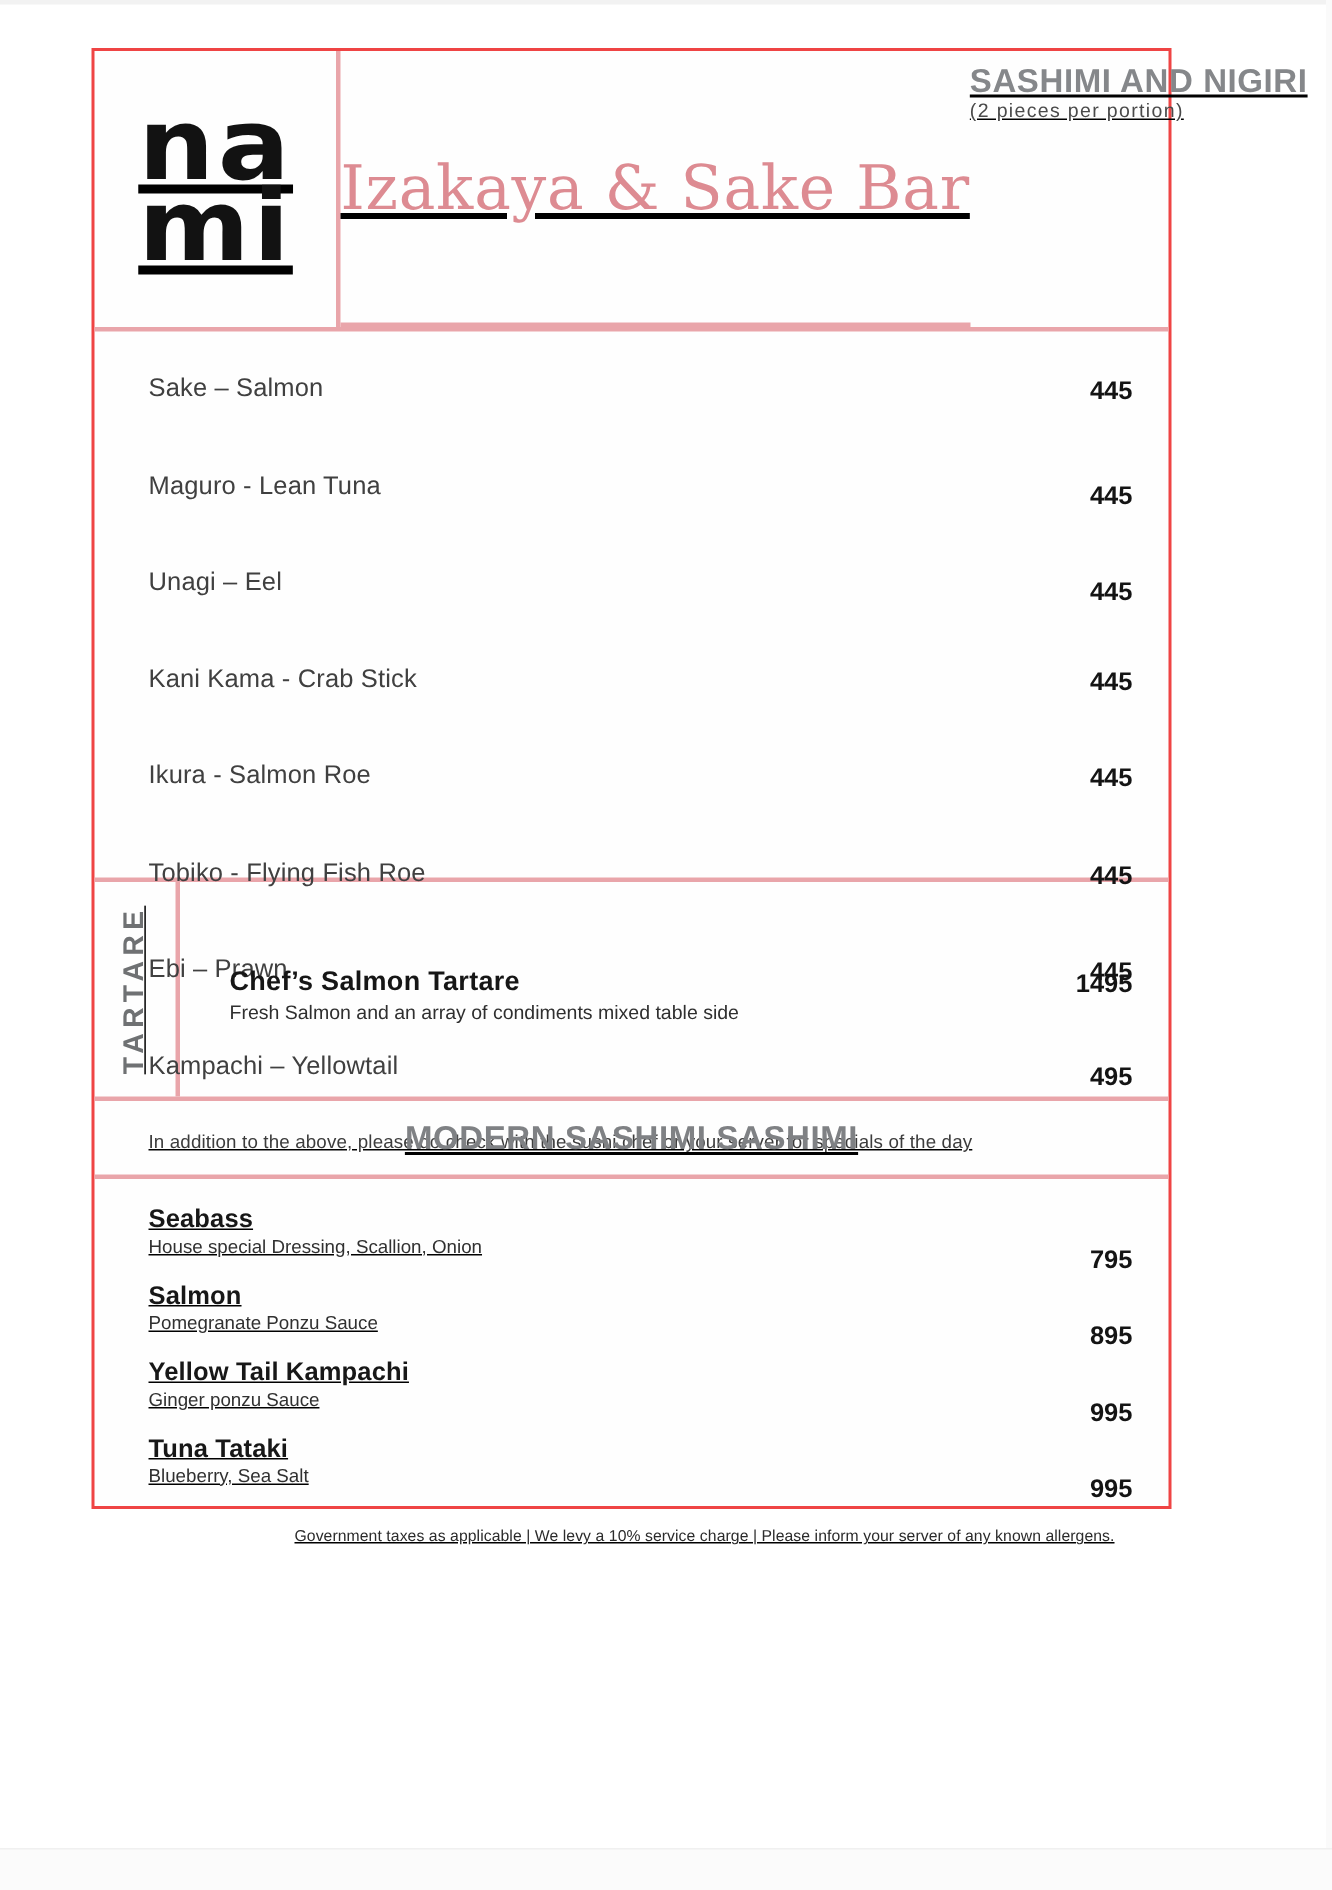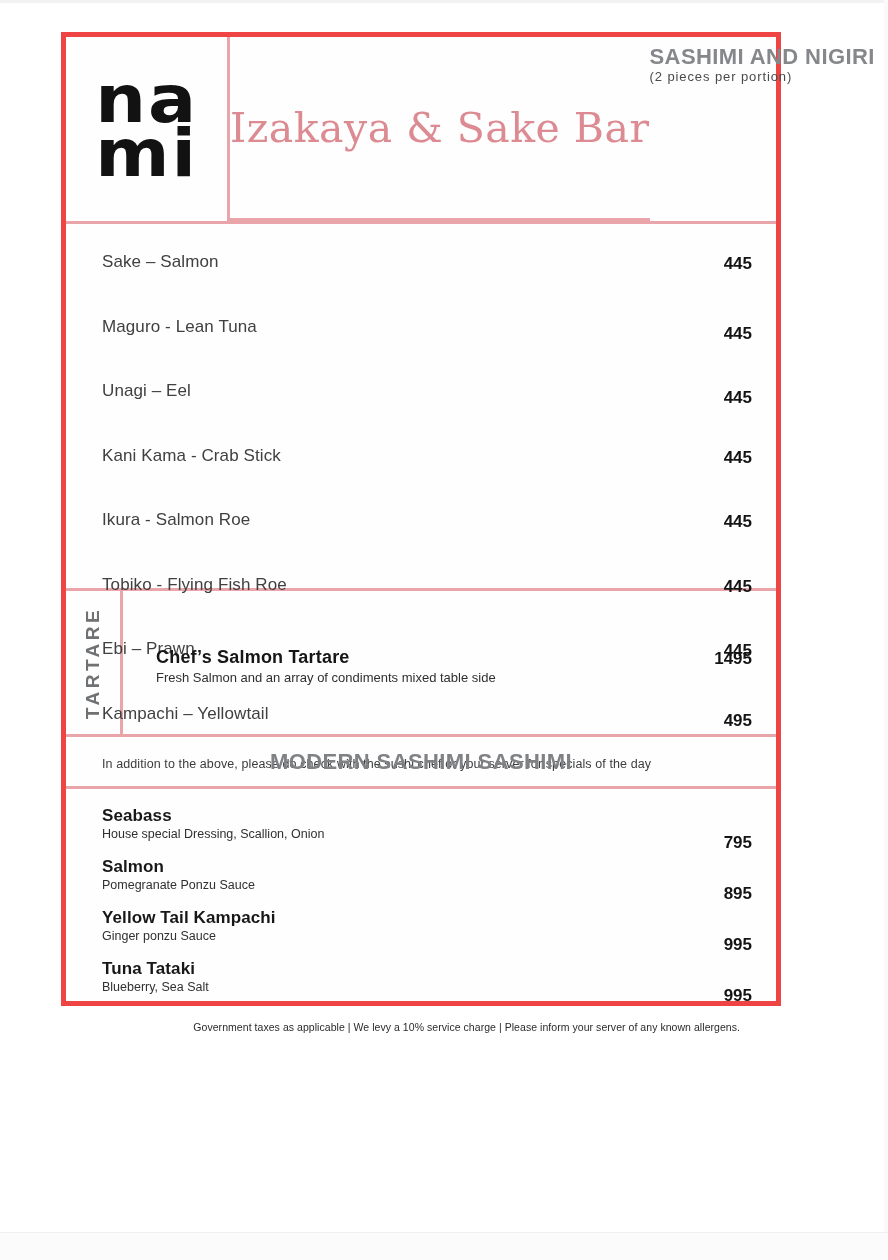--- a/index.html
+++ b/index.html
@@ -38,21 +38,22 @@
   }
 
   .menu {
     position: absolute;
     left: 61px;
     top: 32px;
     width: 720px;
     height: 974px;
     box-sizing: border-box;
     background: #fefefe;
-    border: 5px solid #ef4444;
+    border: 2px solid #ef4444;
+    text-decoration: underline;
   }
 
   
   .masthead {
     display: flex;
     height: 187px;
     box-sizing: border-box;
     border-bottom: 3px solid #e9a5aa;
   }
   .logo-cell {

